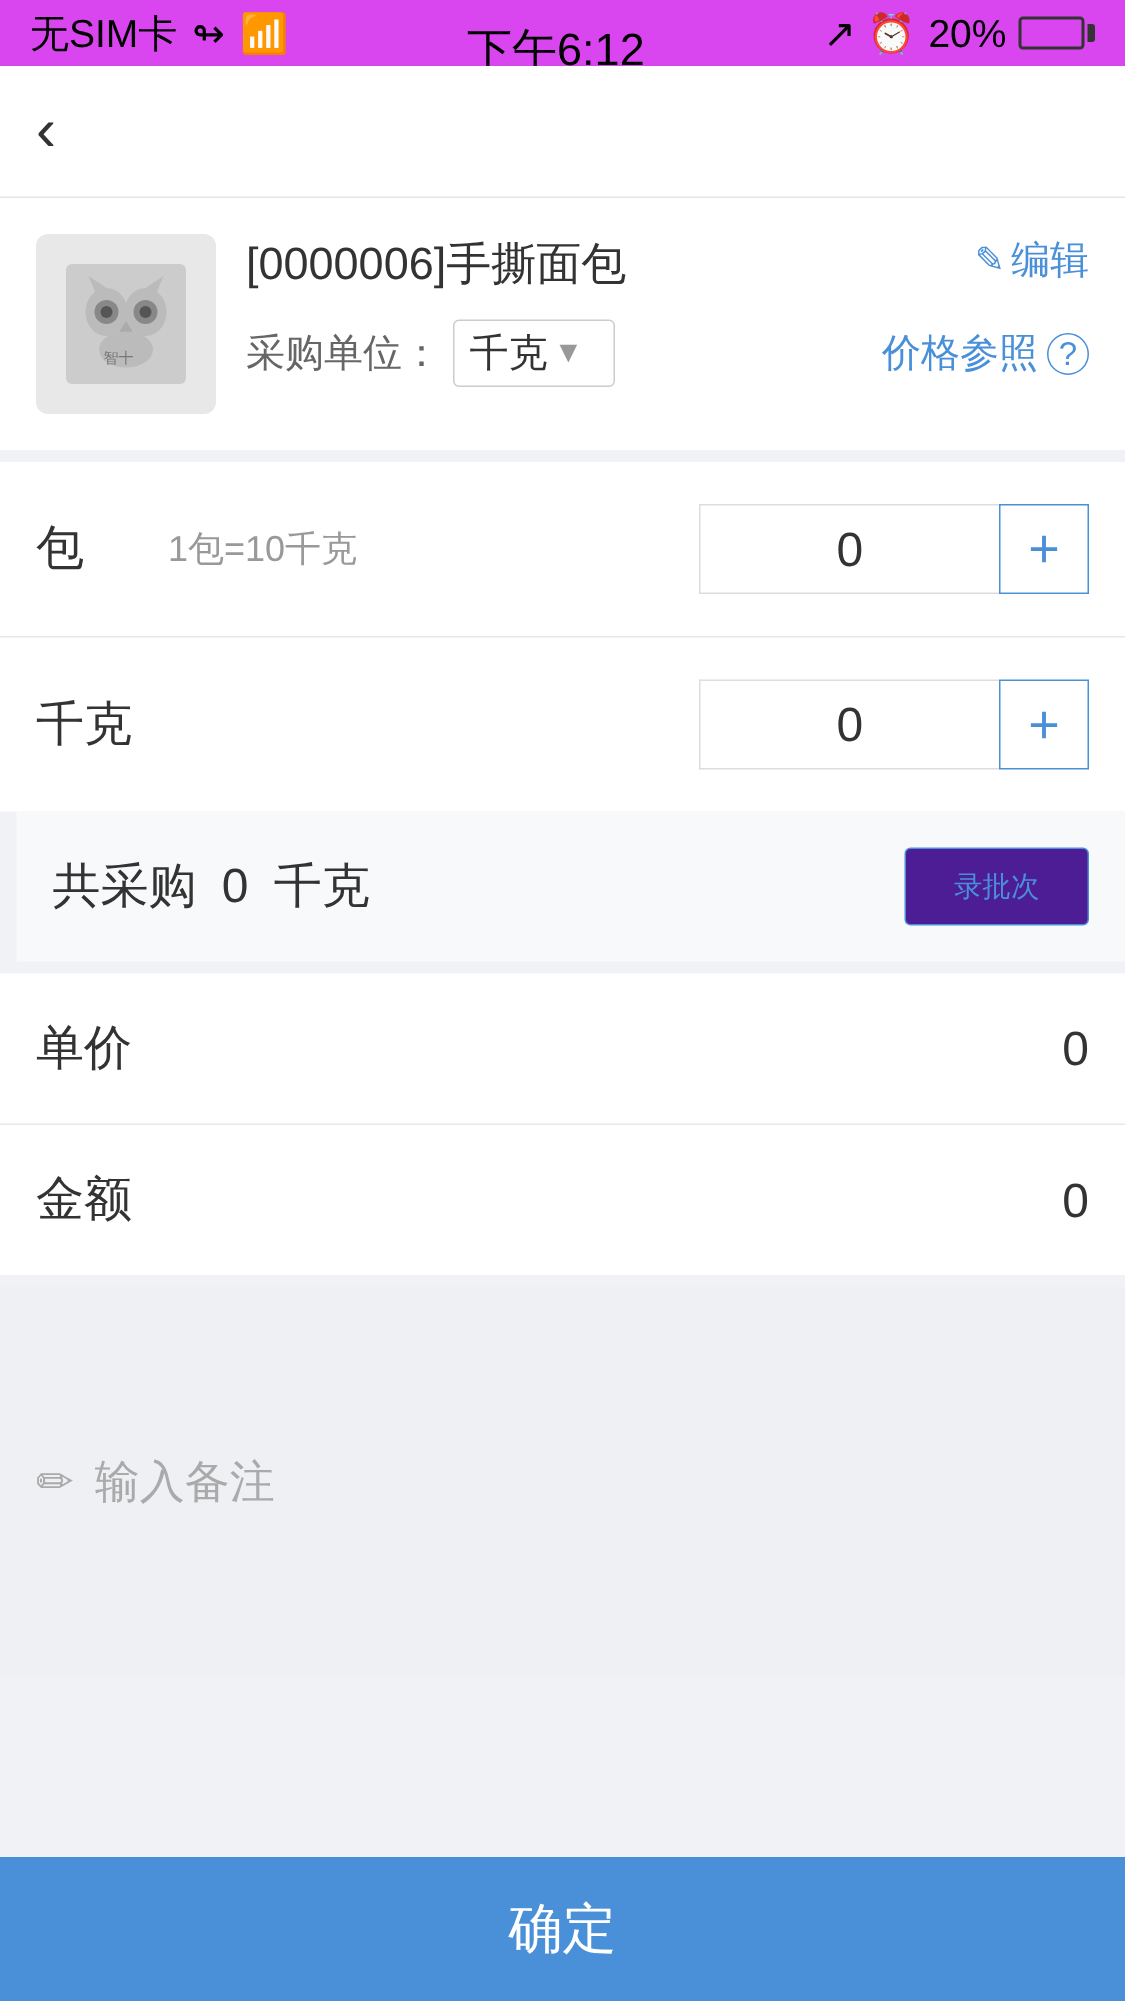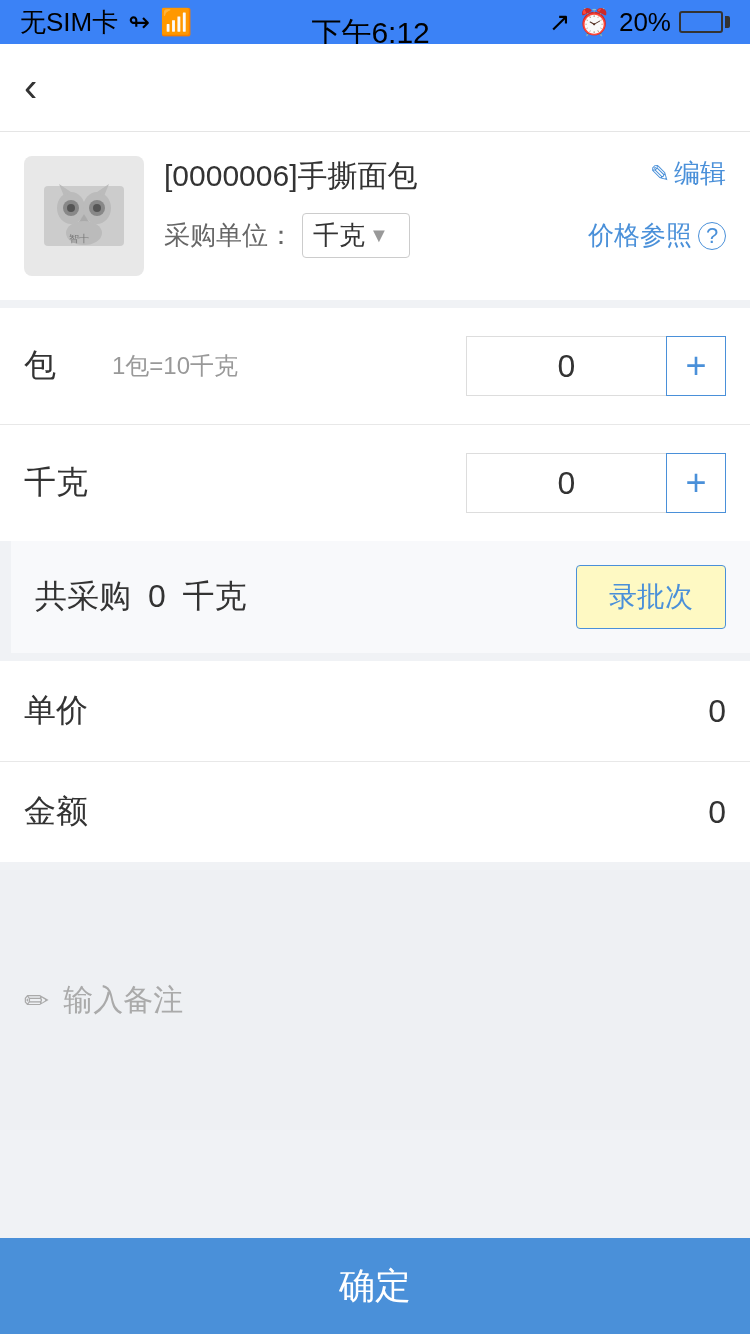--- a/index.html
+++ b/index.html
@@ -9,21 +9,21 @@
       min-height: 1334px;
       font-family: -apple-system, "PingFang SC", "Helvetica Neue", sans-serif;
       background: #f0f2f5;
       font-size: 32px;
       color: #333;
     }
 
     
     .status-bar {
       height: 44px;
-      background: #3b82f6;
+      background: #d946ef;
       display: flex;
       align-items: center;
       justify-content: space-between;
       padding: 0 20px;
       font-size: 28px;
     }
     .status-left {
       display: flex;
       align-items: center;
       gap: 10px;
@@ -107,21 +107,21 @@
       background: #e8e8e8;
       border-radius: 8px;
       display: flex;
       align-items: center;
       justify-content: center;
       flex-shrink: 0;
       overflow: hidden;
     }
     .product-thumb-inner {
       width: 80px;
-      height: 60px;
+      height: 80px;
       background: #ccc;
       border-radius: 4px;
       display: flex;
       align-items: center;
       justify-content: center;
     }
     .owl-logo {
       font-size: 36px;
       color: #888;
       line-height: 1;
@@ -246,22 +246,22 @@
       align-items: center;
       justify-content: space-between;
       border-bottom: 8px solid #f0f2f5;
       margin-left: 11px;
     }
     .record-btn {
       border: 1px solid #4a90d9;
       border-radius: 4px;
       padding: 12px 32px;
       color: #4a90d9;
-      font-size: 28px;
-      background: #fef9c3;
+      font-size: 19px;
+      background: #4c1d95;
       cursor: pointer;
     }
 
     
     .price-section {
       background: #fff;
     }
     .price-row {
       display: flex;
       align-items: center;

